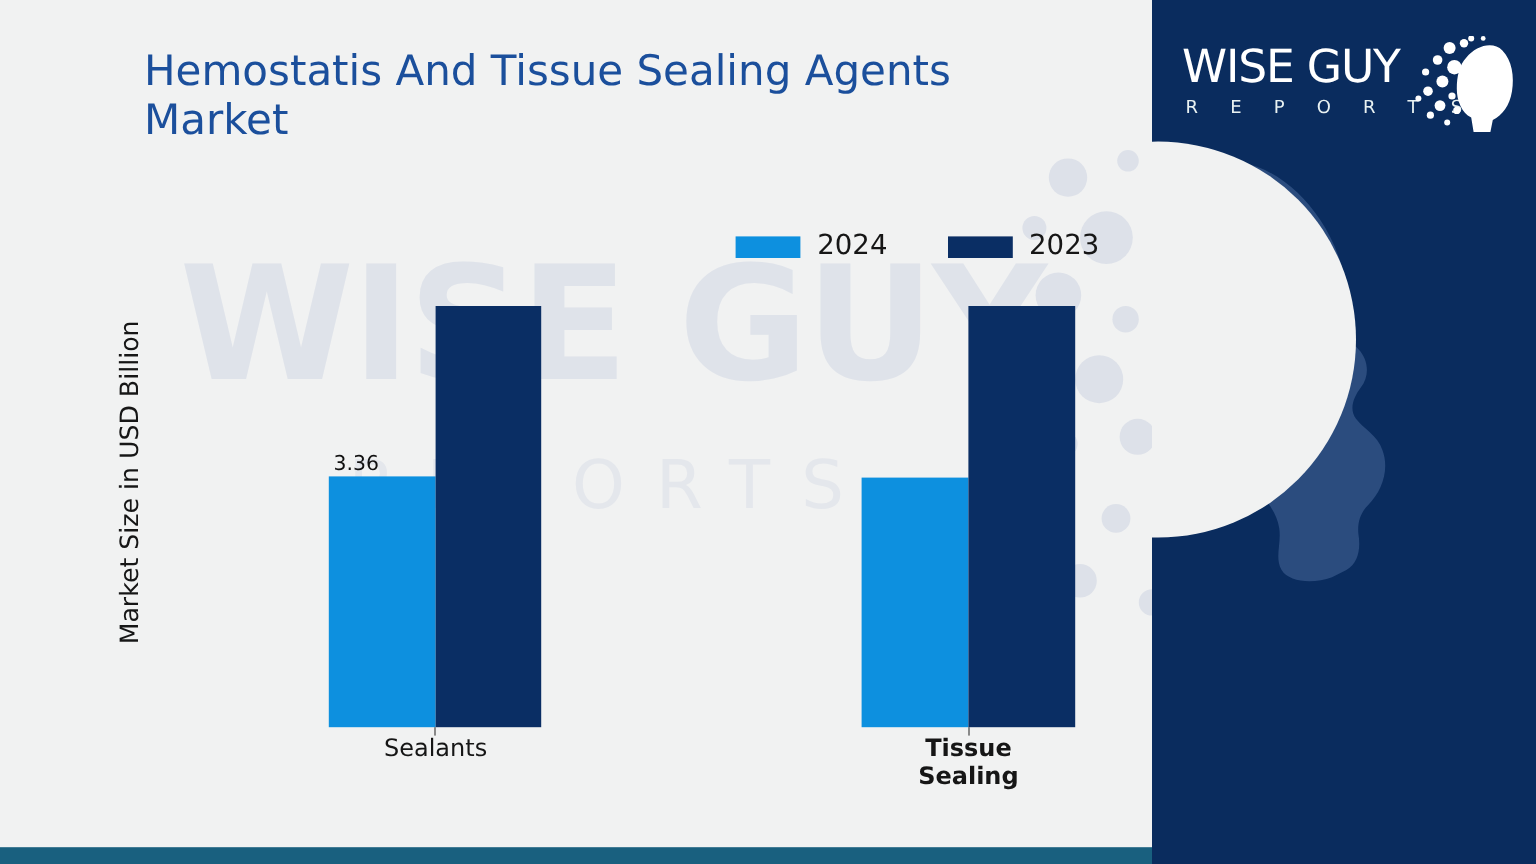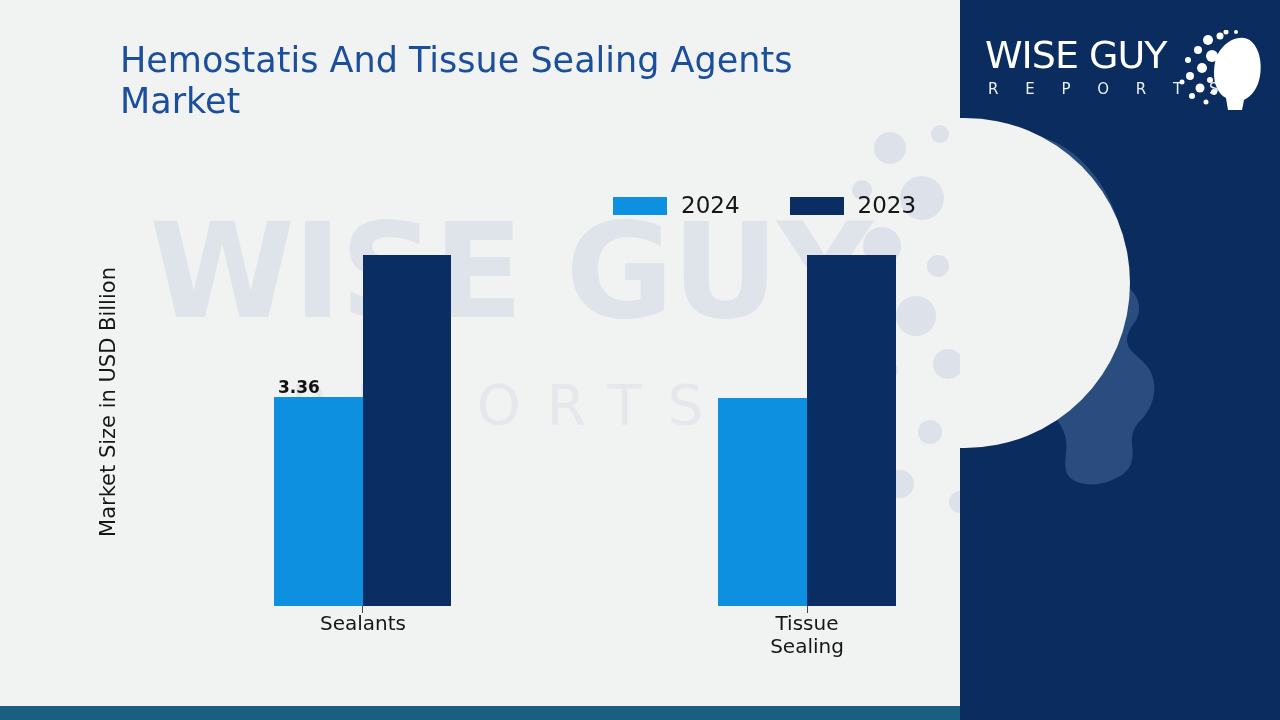--- a/index.html
+++ b/index.html
@@ -122,21 +122,21 @@
     height: 720px;
     z-index: 4;
   }
   .bar {
     position: absolute;
     bottom: 114px;
   }
   .bar-value {
     position: absolute;
     font-size: 17px;
-    font-weight: 700;
+    font-weight: 400;
     color: #111;
     z-index: 7;
     white-space: nowrap;
   }
   .cat-label {
     position: absolute;
     top: 612px;
     text-align: center;
     font-size: 20px;
     color: #161616;
@@ -275,21 +275,21 @@
     <div class="tick" style="left:362px;"></div>
     <div class="cat-label" style="left:263px; width:200px;">
       <div>Sealants</div>
     </div>
 
     <div class="bar" style="left:718px; width:89px; height:208px; background:#0d90df;"></div>
 
     <div class="bar" style="left:807px; width:89px; height:351px; background:#0a2e64;"></div>
 
     <div class="tick" style="left:807px;"></div>
-    <div class="cat-label" style="left:707px; width:200px;">
+    <div class="cat-label" style="left:707px; width:200px;font-weight:bold;">
       <div>Tissue</div>
       <div>Sealing</div>
     </div>
   </div>
 
   <svg class="dot-field" viewBox="0 0 220 420">
     <g fill="#dde1e9">
       <circle cx="60" cy="28" r="16"></circle>
       <circle cx="110" cy="14" r="9"></circle>
       <circle cx="32" cy="70" r="10"></circle>

